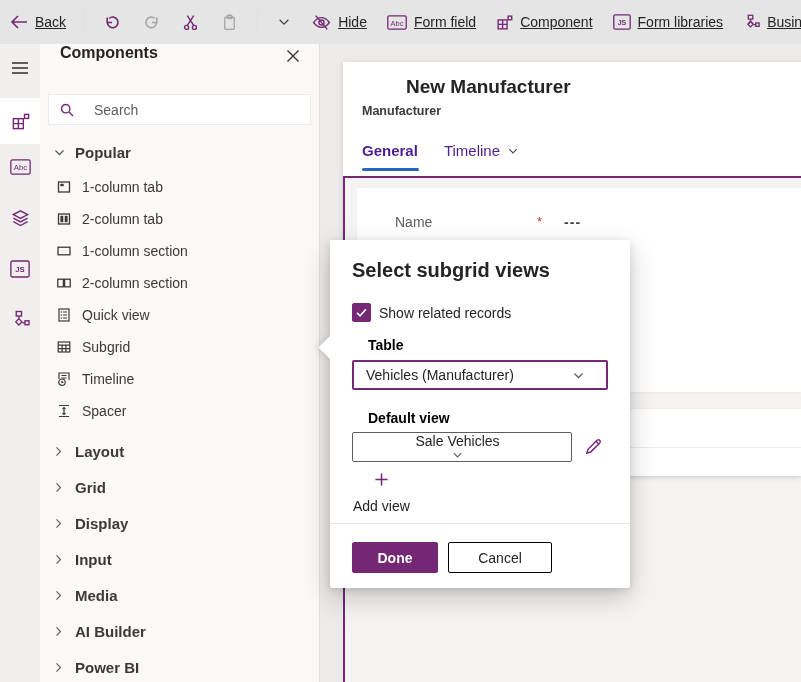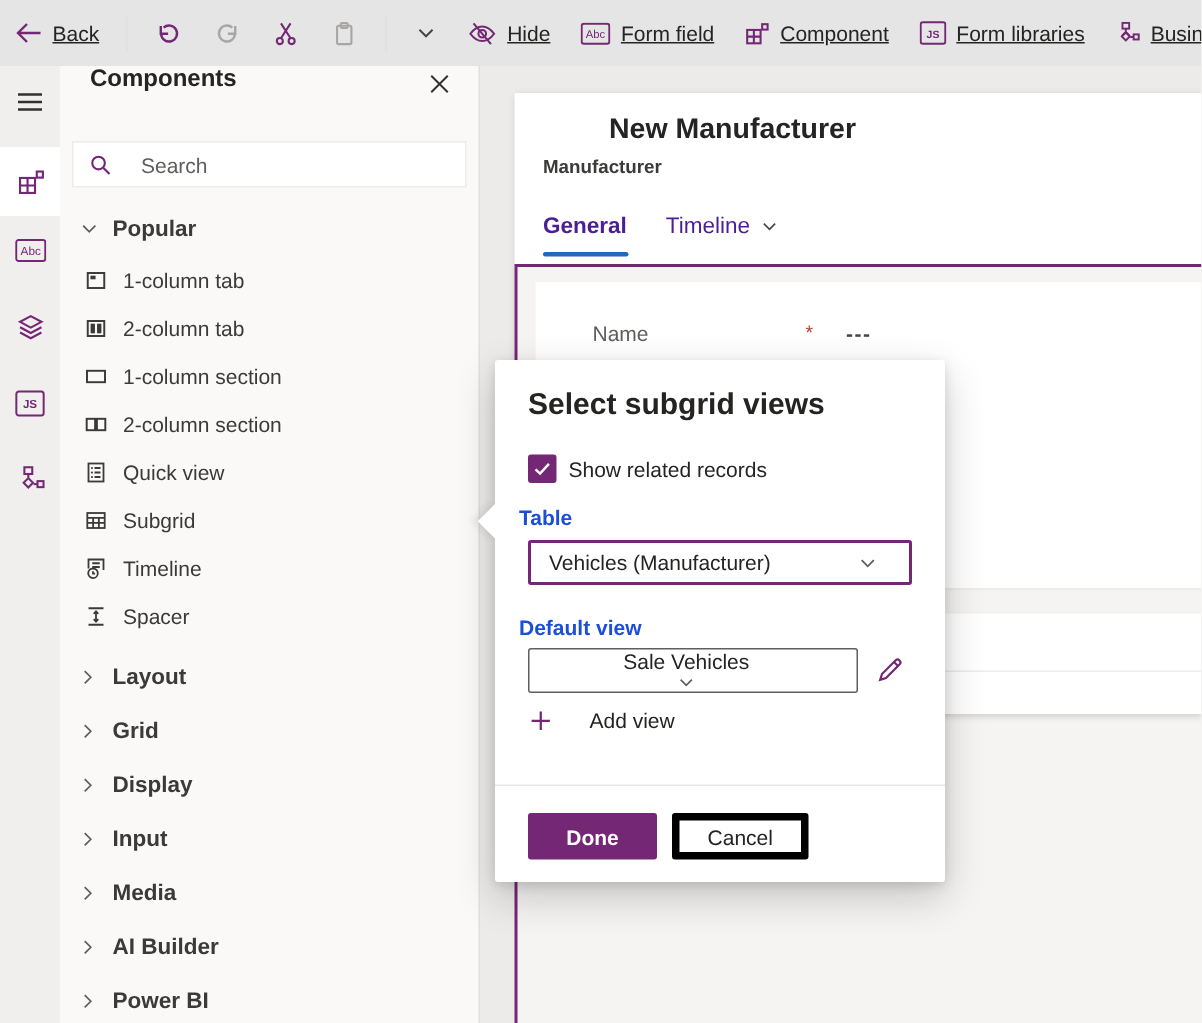--- a/index.html
+++ b/index.html
@@ -67,34 +67,34 @@
   
   .dialog { position:absolute; left:330px; top:240px; width:300px; height:348px; background:#fff; border-radius:2px;
             box-shadow:0 10px 28px rgba(0,0,0,.20), 0 2px 8px rgba(0,0,0,.12); z-index:20; }
   .dialog-arrow { position:absolute; left:-8px; top:99px; width:17px; height:17px; background:#fff;
                   transform:rotate(45deg); box-shadow:-3px 3px 5px rgba(0,0,0,.07); }
   .dlg-title { position:absolute; left:22px; top:19px; font-size:20px; font-weight:700; color:#252423; }
   .chk-row { position:absolute; left:22px; top:63px; display:flex; align-items:center; gap:8px; }
   .chk-box { width:19px; height:19px; background:#742774; border:1px solid #742774; border-radius:2px;
              display:flex; align-items:center; justify-content:center; }
   .chk-label { font-size:14px; color:#252423; }
-  .fld-label { position:absolute; left:16px; font-size:14px; font-weight:700; color:#1d4ed8; }
+  .fld-label { position:absolute; left:38px; font-size:14px; font-weight:700; color:#000000; }
   .select { position:absolute; left:22px; height:30px; background:#fff; display:flex; align-items:center;
             justify-content:space-between; padding:0 21px 0 12px; font-size:14px; color:#252423; }
   .select-table { top:120px; width:256px; border:2px solid #742774; border-radius:2px; }
   .select-view  { top:192px; width:220px; border:1px solid #605e5c; border-radius:2px;flex-direction:column; }
   .pencil-btn { position:absolute; left:254px; top:196px; color:#742774; }
-  .addview { position:absolute; left:23px; top:232px; display:flex; align-items:center; gap:25px;
-             font-size:14px; color:#252423; }
+  .addview { position:absolute; left:23px; top:232px; display:flex; align-items:center; gap:11px;
+             font-size:14px; color:#252423;flex-direction:column; }
   .dlg-footer-line { position:absolute; left:0; right:0; top:283px; border-top:1px solid #e8e6e4; }
   .dlg-buttons { position:absolute; left:22px; top:302px; display:flex; gap:10px; }
   .btn { height:31px; font-size:14px; font-family:"Liberation Sans",sans-serif; display:flex; align-items:center;
          justify-content:center; border-radius:2px; }
   .btn-primary { width:86px; background:#742774; color:#fff; font-weight:700; border:1px solid #742774; }
-  .btn-secondary { width:91px; background:#fff; color:#252423; border:5px solid #000000; }
+  .btn-secondary { width:104px; background:#fff; color:#252423; border:1px solid #000000; }
 </style>
 </head>
 <body>
 
 <div class="toolbar">
   <div class="tb-item">
     <span class="pu">
       <svg width="18" height="16" viewBox="0 0 18 16" fill="none" stroke="currentColor" stroke-width="1.6">
           <path d="M8 2 L2 8 L8 14 M2 8 H17"></path>
         </svg>

